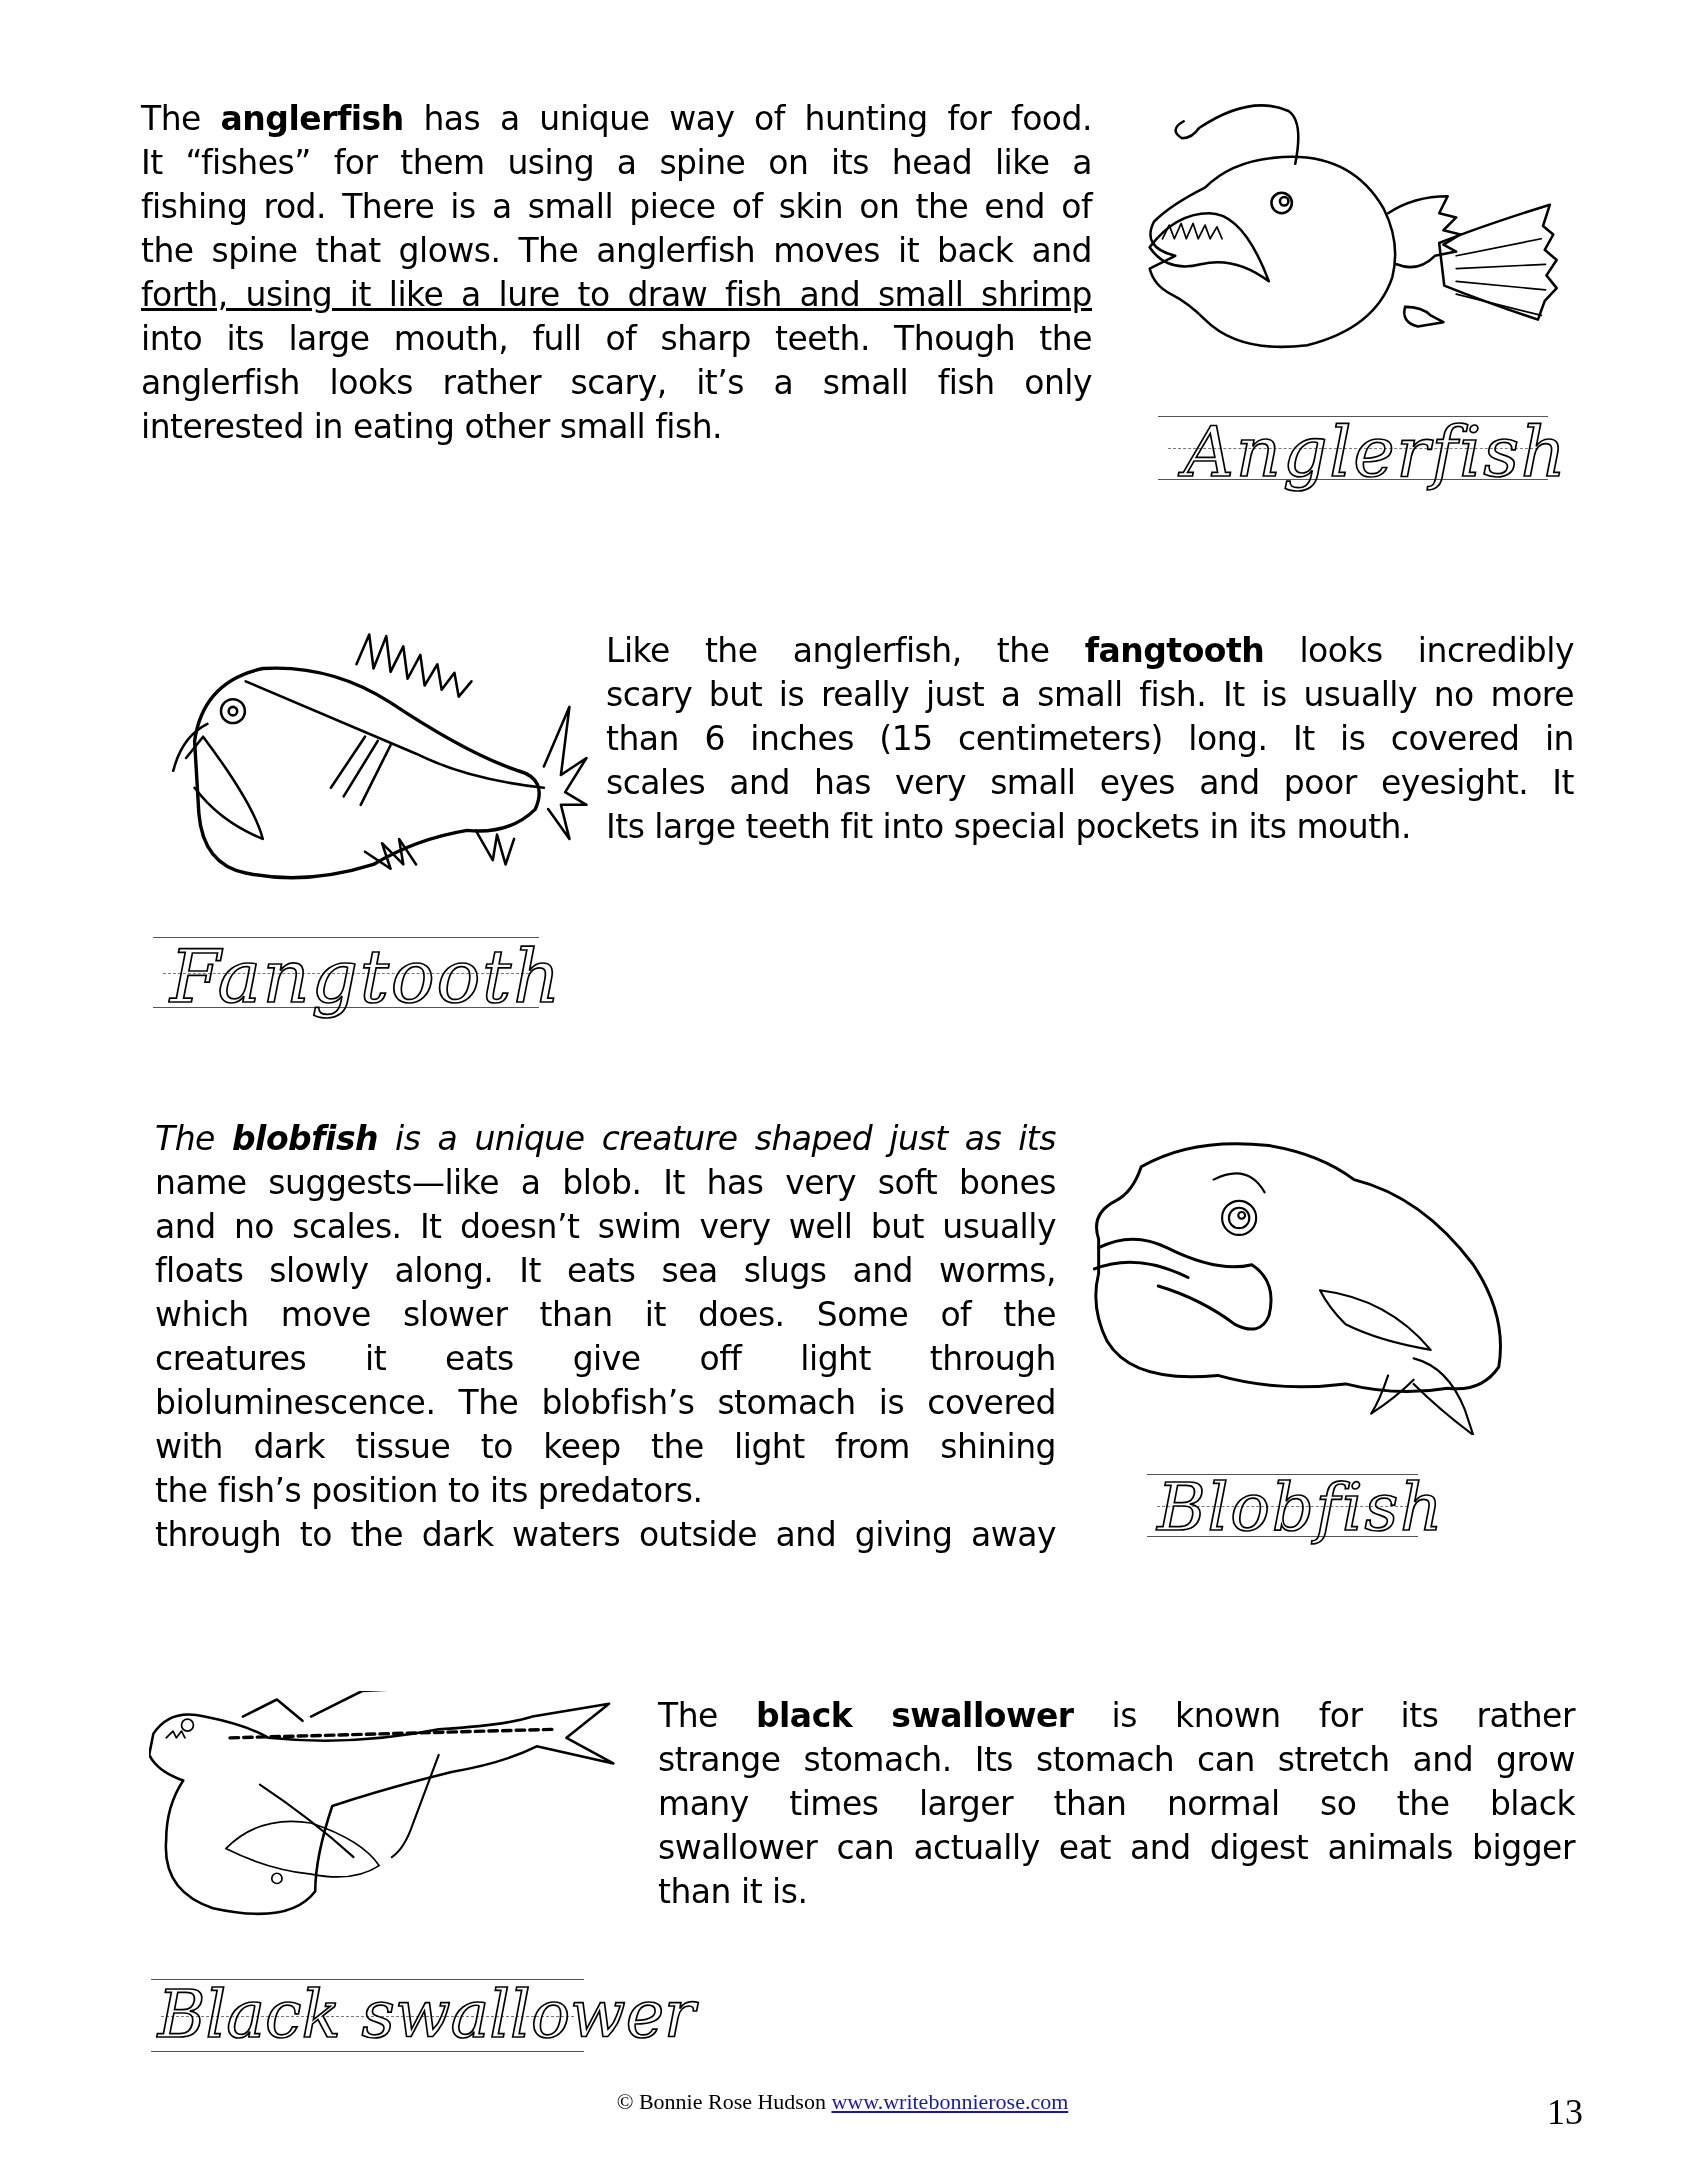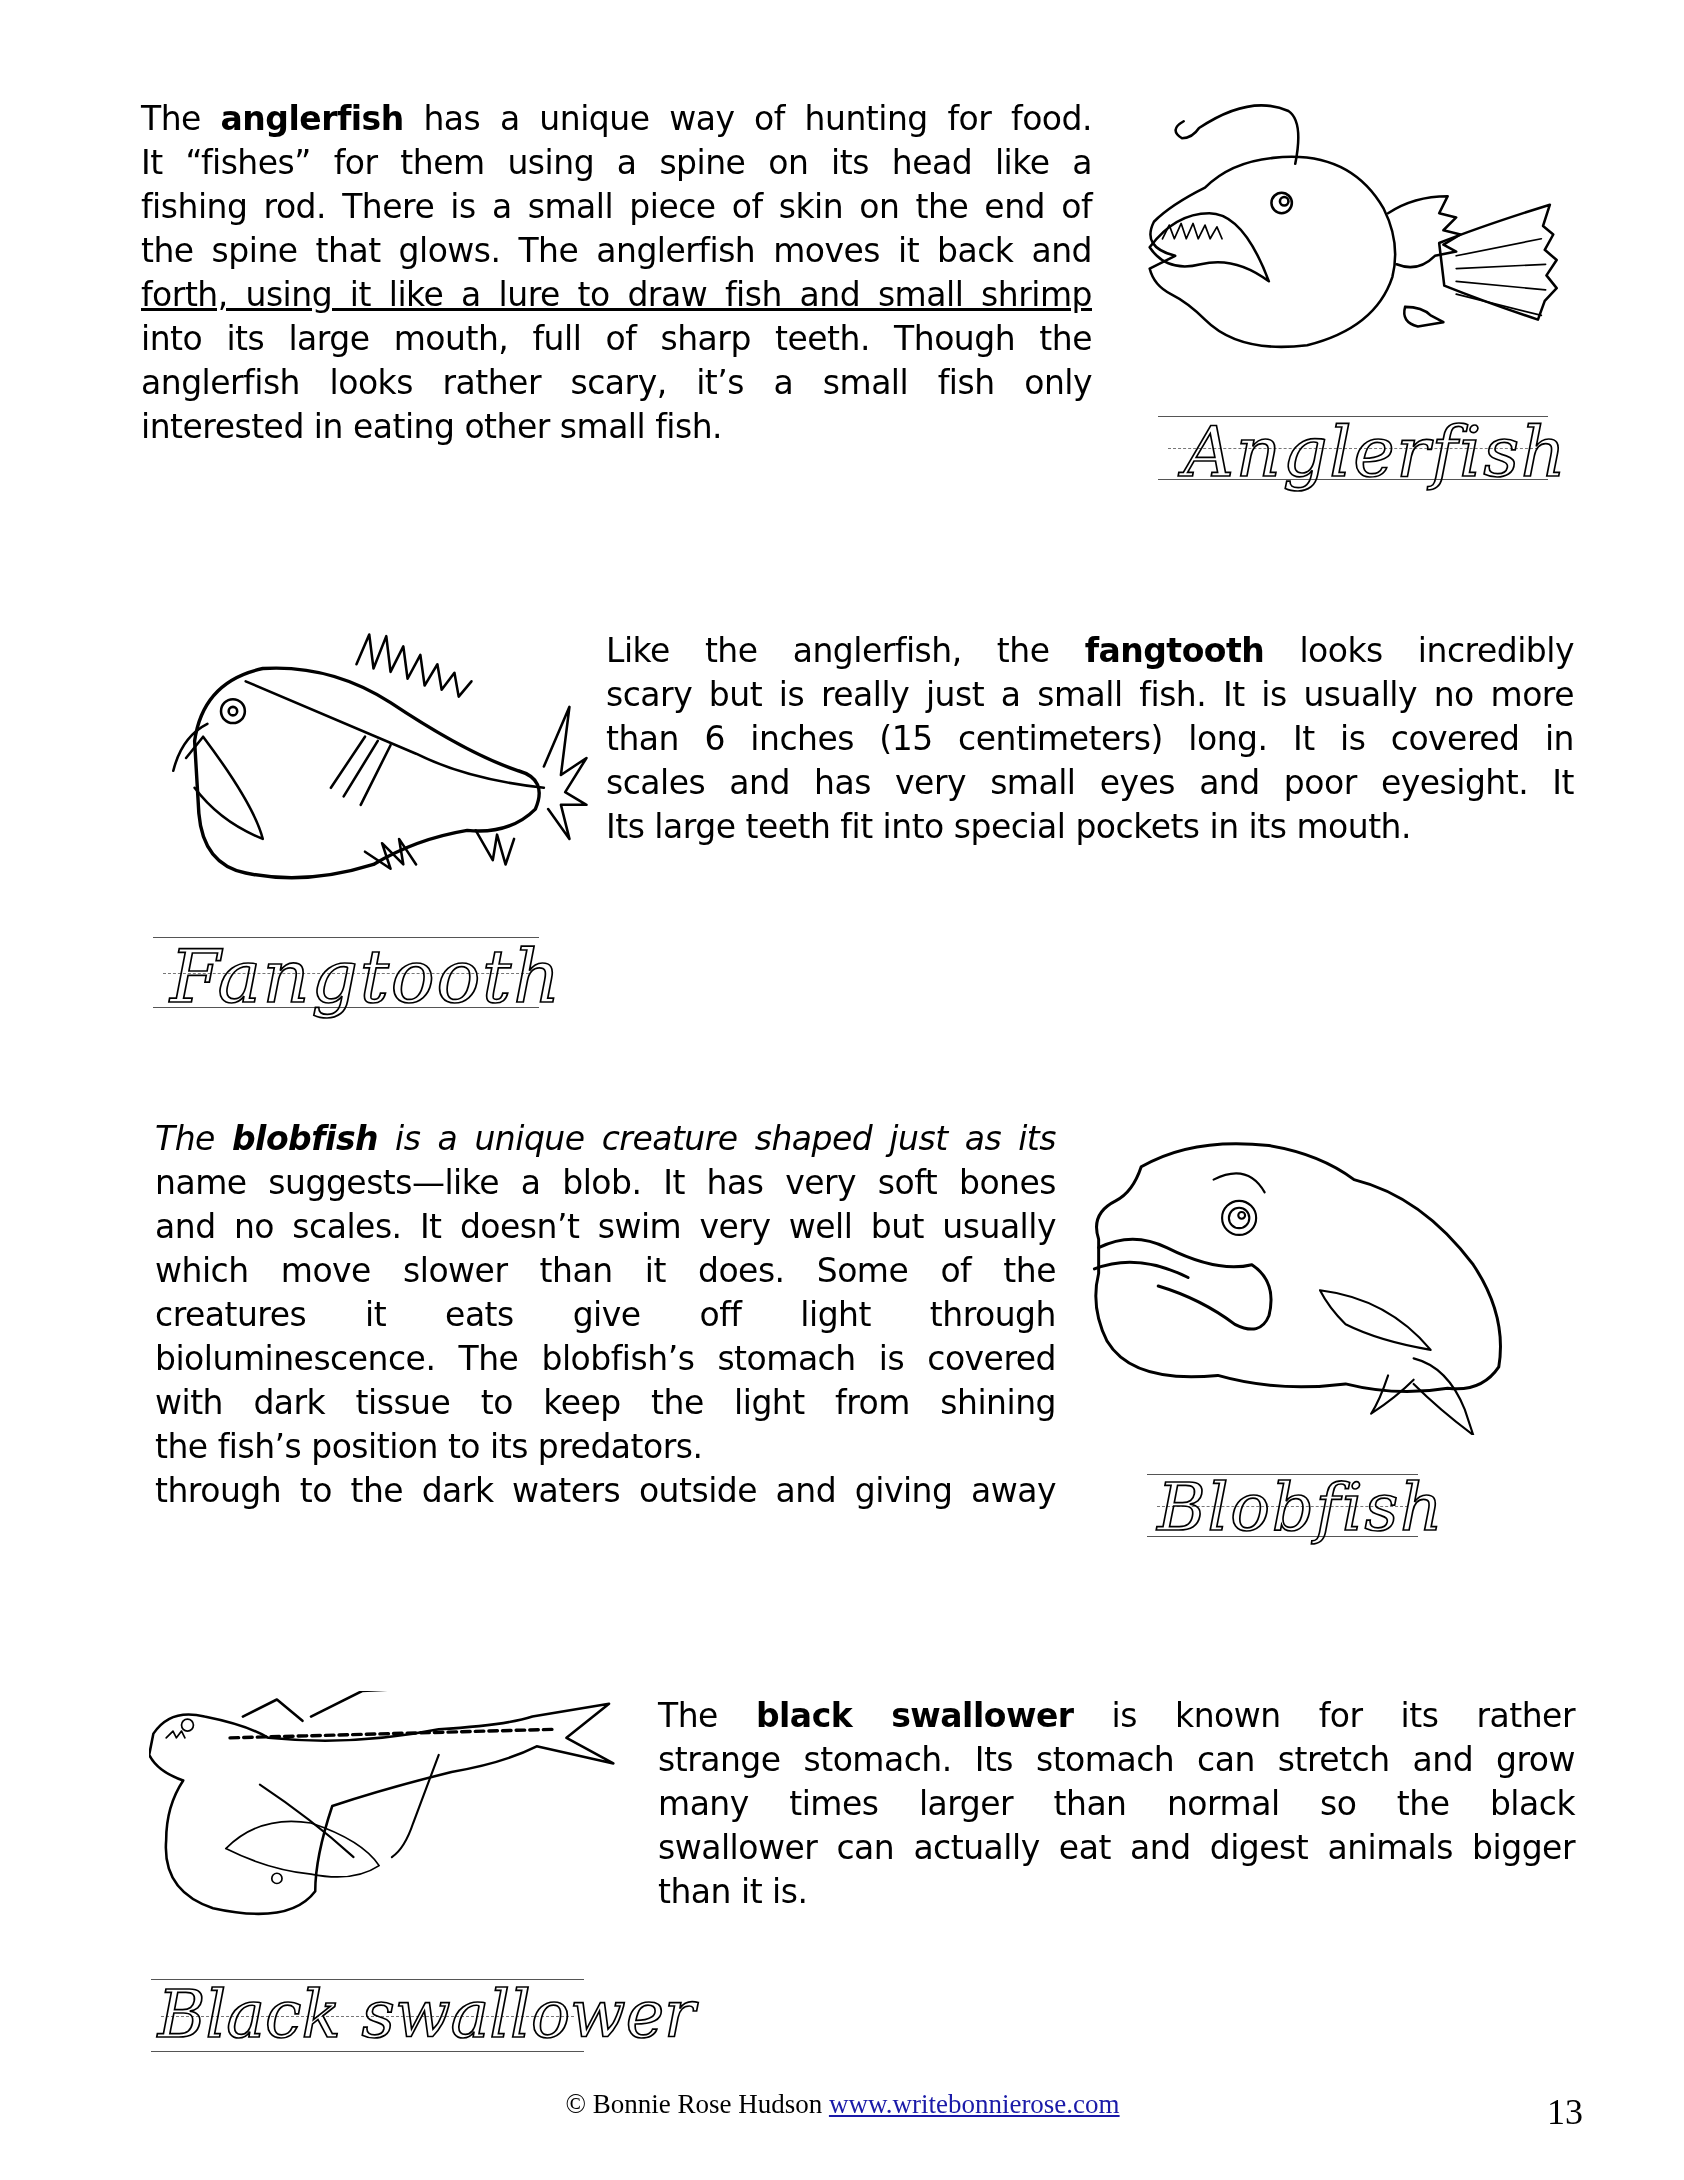--- a/index.html
+++ b/index.html
@@ -13,21 +13,21 @@
   .para b { font-weight: bold; }
   .illus { position: absolute; }
   .illus svg { display: block; width: 100%; height: 100%; }
   .trace { position: absolute; }
   .trace .rule-top, .trace .rule-bottom { position: absolute; left: 0; right: 0; height: 0; border-top: 1.7px solid #555; }
   .trace .rule-mid { position: absolute; left: 10.2px; right: 10.2px; height: 0; border-top: 1.3px dashed #777; }
   .trace .word { position: absolute; left: 25.6px; white-space: nowrap; font-family: "DejaVu Serif", serif;
                  font-style: italic; color: transparent; -webkit-text-stroke: 1.7px #000;
                  letter-spacing: 1.7px; }
   .footer { position: absolute; left: 0; top: 2089px; width: 1685px; text-align: center;
-            font-family: "Liberation Serif", serif; font-size: 27px; }
+            font-family: "Liberation Serif", serif; font-size: 22px; }
   .footer .copy { color: #000; }
   .footer a { color: #1a1aa8; text-decoration: underline; }
   .page-num { position: absolute; left: 1547px; top: 2091px; font-family: "Liberation Serif", serif; font-size: 36px; }
 </style>
 </head>
 <body>
 
 <div class="para" style="left:141px; top:97px; width:951px;">
   <span class="line" style="display: block; word-spacing: 9.2px;"><span>The </span><b>anglerfish</b><span>  has a unique way of hunting for food.</span></span>
   <span class="line" style="display: block; word-spacing: 12.4px;">It “fishes” for them using a spine on its head like a</span>
@@ -95,20 +95,21 @@
   <div class="rule-top" style="top:0;"></div>
   <div class="rule-mid" style="top:36px;"></div>
   <div class="rule-bottom" style="top:70px;"></div>
   <div class="word" style="top:-3.4px; font-size:73px; left:17px;">Fangtooth</div>
 </div>
 
 <div class="para" style="left:155px; top:1117px; width:901px;">
   <span class="line" style="display: block; word-spacing: 6.7px; font-style: italic;"><span>The </span><b>blobfish</b><span>  is a unique creature shaped just as its</span></span>
   <span class="line" style="display: block; word-spacing: 11.2px;">name suggests—like a blob. It has very soft bones</span>
   <span class="line" style="display: block; word-spacing: 7.8px;">and no scales. It doesn’t swim very well but usually</span>
+  <span class="line" style="display: block; word-spacing: 15.3px;">floats slowly along. It eats sea slugs and worms,</span>
   <span class="line" style="display: block; word-spacing: 21.6px;">which move slower than it does. Some of the</span>
   <span class="line" style="display: block; word-spacing: 48px;">creatures it eats give off light through</span>
   <span class="line" style="display: block; word-spacing: 12px;">bioluminescence. The blobfish’s stomach is covered</span>
   <span class="line" style="display: block; word-spacing: 20px;">with dark tissue to keep the light from shining</span>
   <span class="line last" style="display: block;">the fish’s position to its predators.</span>
   <span class="line" style="display: block; word-spacing: 8px;">through to the dark waters outside and giving away</span>
 </div>
 
 <div class="illus" style="left:1073px; top:1120px; width:494px; height:315px;">
   <svg viewBox="0 0 580 370" fill="none" stroke="#000" stroke-width="3.5" stroke-linecap="round" stroke-linejoin="round">

